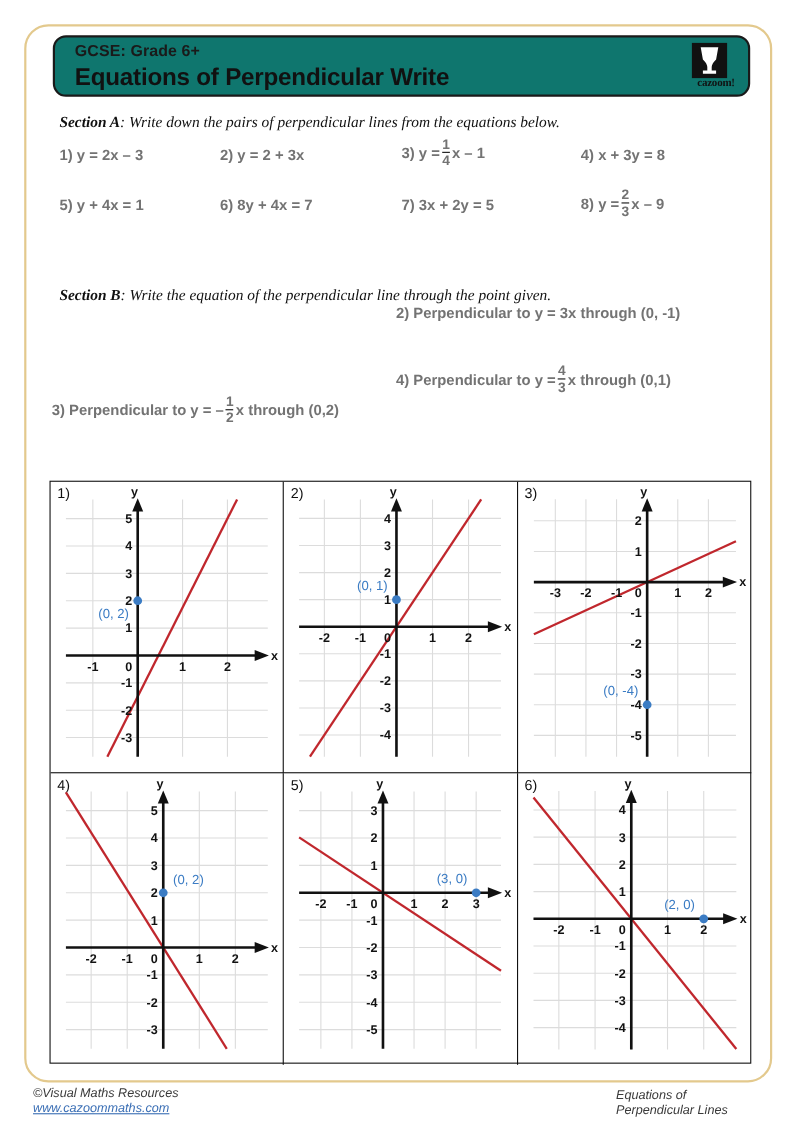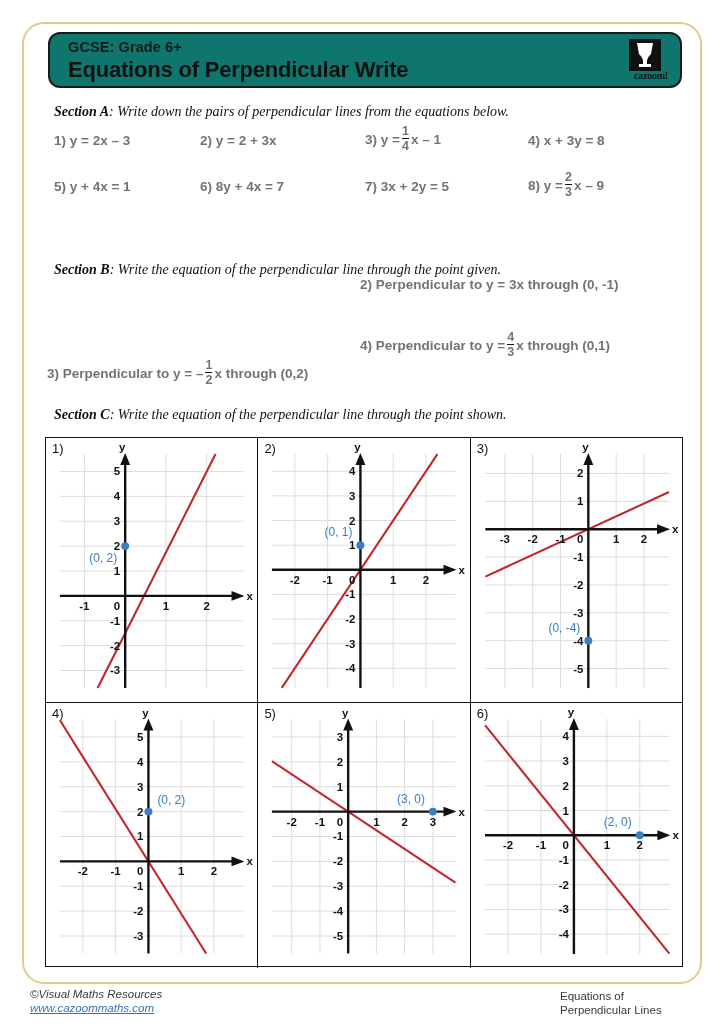--- a/index.html
+++ b/index.html
@@ -88,21 +88,21 @@
 
   
   .foot-left{
     position:absolute;left:30px;top:987px;font-size:11.5px;color:#3a3a3a;
     line-height:14px;
     font-style:italic;
   }
   .foot-link{color:#3b6fb5;text-decoration:underline;display:block;}
   .foot-right{
     position:absolute;left:560px;top:989px;font-size:11.5px;color:#3a3a3a;
-    line-height:14px;text-align:left;
+    line-height:14px;text-align:left;font-style:italic;
   }
 </style>
 </head>
 <body>
 
 <div class="page">
   <div class="page-frame"></div>
 
   <div class="header">
     <div class="hdr-sub">GCSE: Grade 6+</div>
@@ -164,23 +164,20 @@
   </div>
   <div class="eq" style="left:47px;top:332px;margin-top:28px;">
     <span>3)</span>
     <span>Perpendicular to y = –</span><span class="frac"><span class="num">1</span><span class="bar"></span><span class="den">2</span></span><span>x through (0,2)</span>
   </div>
   <div class="eq" style="left:360px;top:332px;">
     <span>4)</span>
     <span>Perpendicular to y =</span><span class="frac"><span class="num">4</span><span class="bar"></span><span class="den">3</span></span><span>x through (0,1)</span>
   </div>
 
-  <div class="sec-head" style="left:54px;top:407px;">
-    <b>Section C</b><span>: Write the equation of the perpendicular line through the point shown.</span>
-  </div>
 
   <div class="grid" id="grid-host">
       <div class="cell c1" style="left: 0px; top: 0px; width: 212.4px; height: 265px;">
         <div class="cell-num">1)</div>
         <svg class="plot" viewBox="0 0 212.4 265">
           <g>
             <line x1="38.58666666666667" y1="16" x2="38.58666666666667" y2="251" stroke="#dcdcdc" stroke-width="1"></line>
             <line x1="79.56444444444445" y1="16" x2="79.56444444444445" y2="251" stroke="#dcdcdc" stroke-width="1"></line>
             <line x1="120.54222222222224" y1="16" x2="120.54222222222224" y2="251" stroke="#dcdcdc" stroke-width="1"></line>
             <line x1="161.52" y1="16" x2="161.52" y2="251" stroke="#dcdcdc" stroke-width="1"></line>

